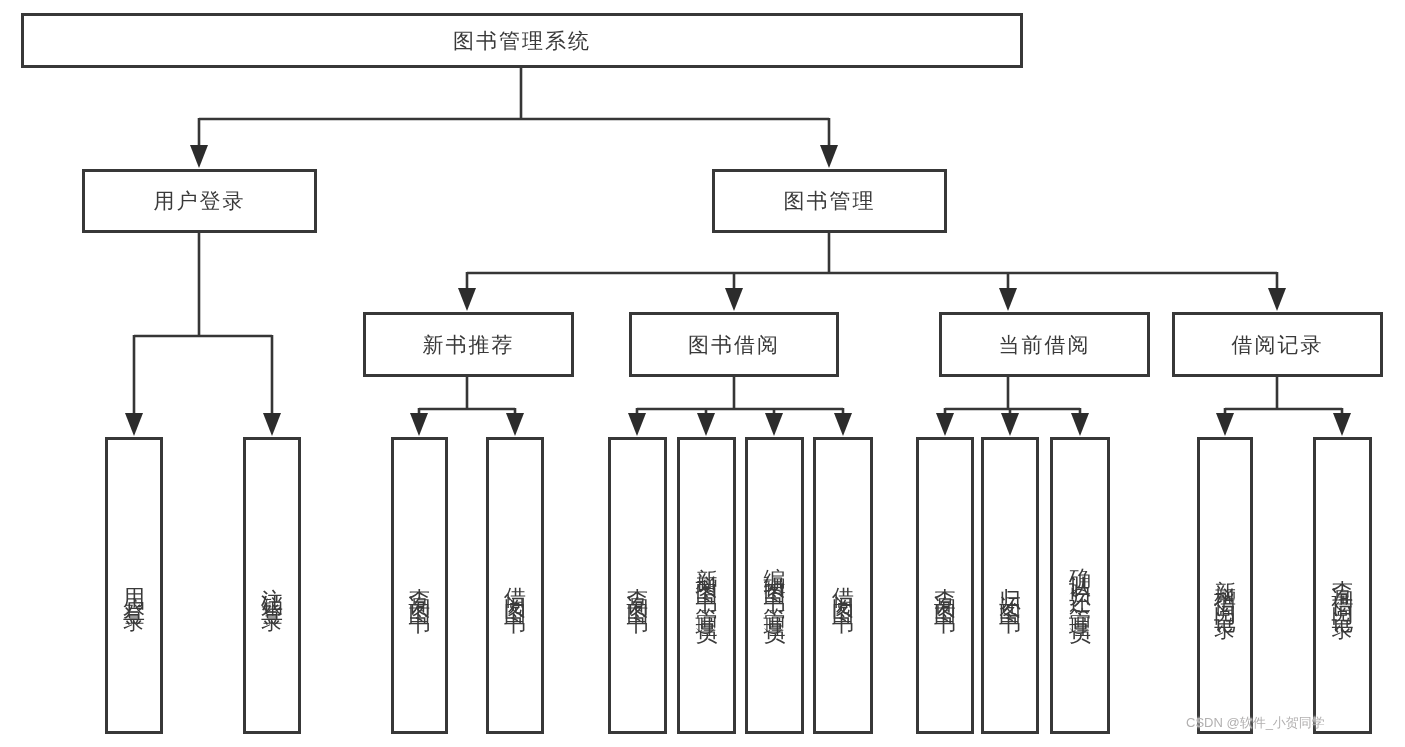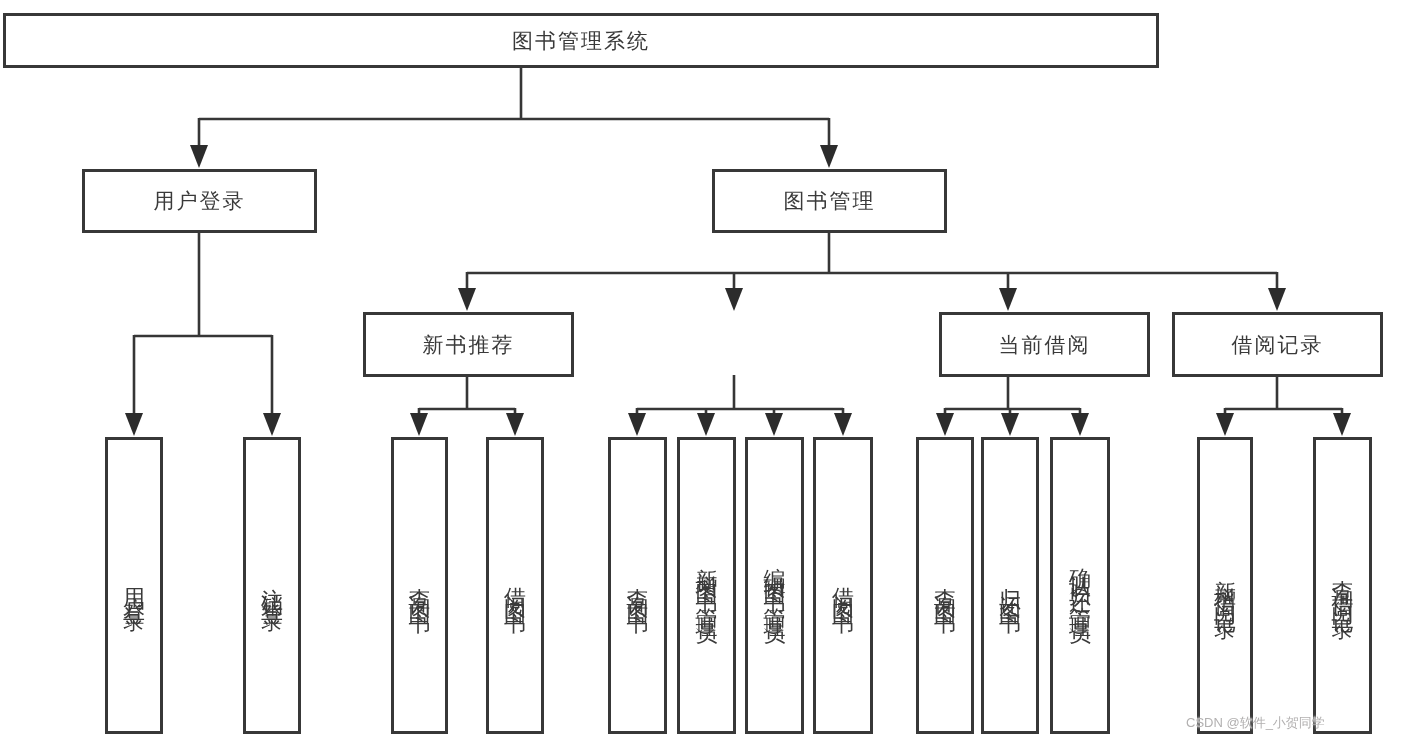--- a/index.html
+++ b/index.html
@@ -103,33 +103,36 @@
 
       <polygon points="936,413 954,413 945,436"></polygon>
       <polygon points="1001,413 1019,413 1010,436"></polygon>
       <polygon points="1071,413 1089,413 1080,436"></polygon>
 
       <polygon points="1216,413 1234,413 1225,436"></polygon>
       <polygon points="1333,413 1351,413 1342,436"></polygon>
     </g>
   </svg>
 
-  <div class="box" style="left:3px; top:13px; width:1156px; height:55px;">
+  <div class="box" style="left:21px; top:13px; width:1002px; height:55px;">
     <span class="hlabel">图书管理系统</span>
   </div>
 
   <div class="box" style="left:82px; top:169px; width:235px; height:64px;">
     <span class="hlabel">用户登录</span>
   </div>
   <div class="box" style="left:363px; top:312px; width:211px; height:65px;">
     <span class="hlabel">新书推荐</span>
   </div>
 
   <div class="box" style="left:712px; top:169px; width:235px; height:64px;">
     <span class="hlabel">图书管理</span>
+  </div>
+  <div class="box" style="left:629px; top:312px; width:210px; height:65px;">
+    <span class="hlabel">图书借阅</span>
   </div>
   <div class="box" style="left:902px; top:312px; width:211px; height:65px;margin-left:37px;">
     <span class="hlabel">当前借阅</span>
   </div>
   <div class="box" style="left:1172px; top:312px; width:211px; height:65px;">
     <span class="hlabel">借阅记录</span>
   </div>
 
   <div class="box" style="left:105px; top:437px; width:58px; height:297px;">
     <span class="vlabel">用户登录</span>

